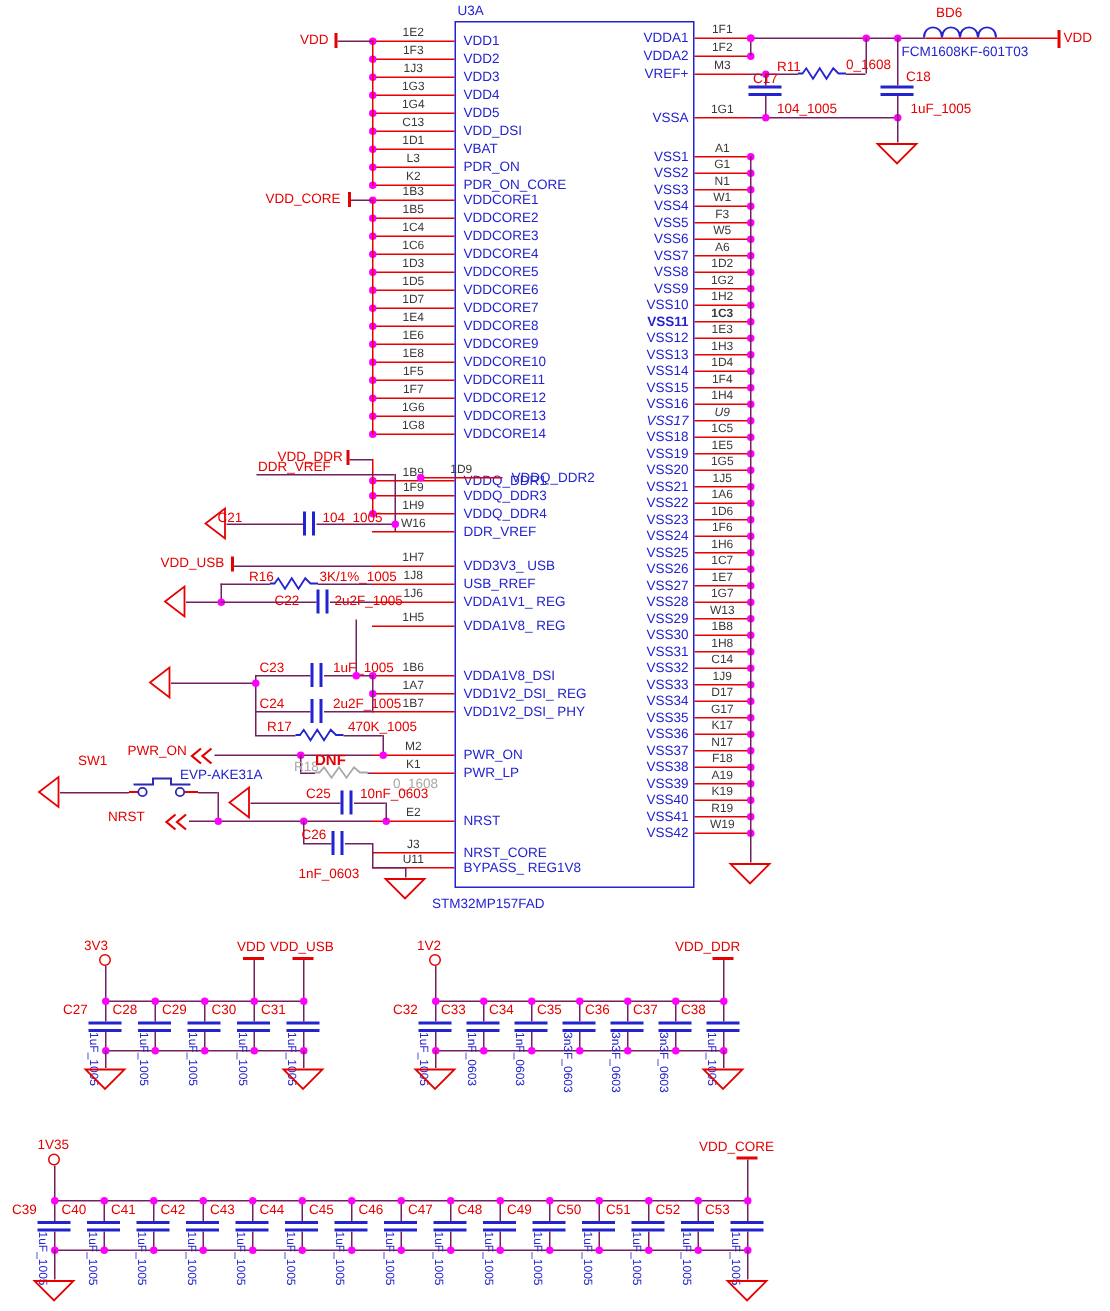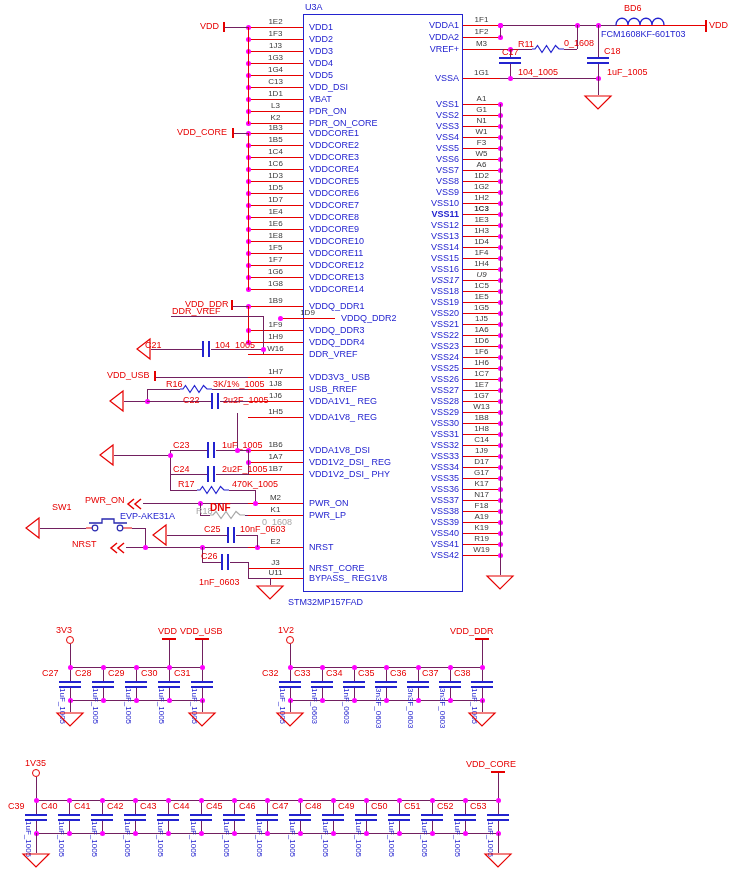--- a/index.html
+++ b/index.html
@@ -195,21 +195,21 @@
       <span class="num">1G8</span>
       <span class="stub"></span>
       <span class="d"></span>
       <span class="pname">VDDCORE14</span>
     </div>
     </div>
   <div class="v wr" style="left:248px;top:133px;height:157px"></div>
 
   <div class="pg lastnodot" style="left:248px;top:300px">
 
-  <div class="prow" style="top: 0px; padding-left: 44px;">
+  <div class="prow" style="top: 14px; padding-left: 44px;">
       <span class="num">1B9</span>
       <span class="stub"></span>
       <span class="d"></span>
       <span class="pname">VDDQ_DDR1</span>
     </div>
       <div class="prow" style="top: 12px; margin-left: 32px;">
       <span class="num">1D9</span>
       <span class="stub"></span>
       <span class="d"></span>
       <span class="pname">VDDQ_DDR2</span>

